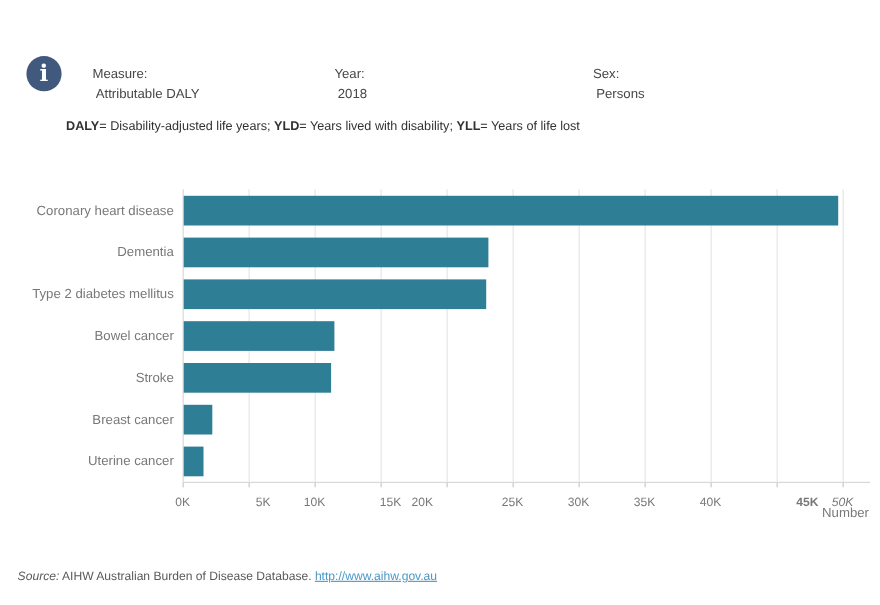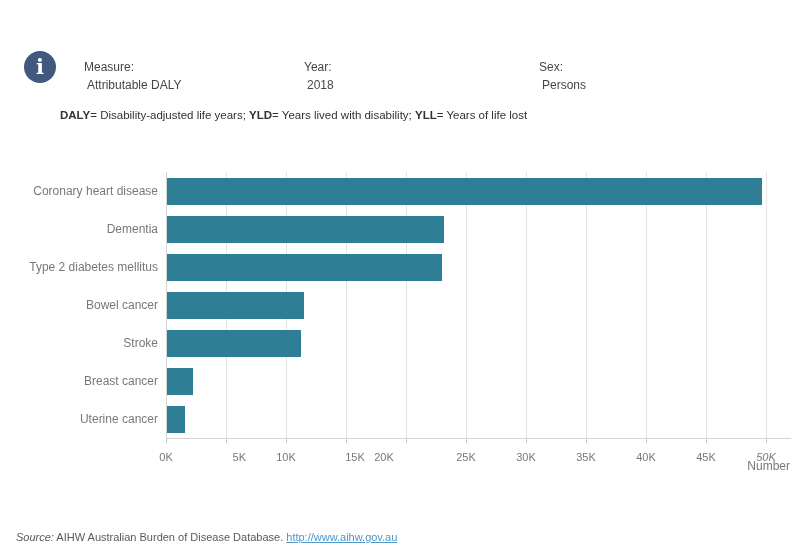--- a/index.html
+++ b/index.html
@@ -129,21 +129,20 @@
     text-align: right;
     font-size: 12px;
     color: #787878;
   }
   .source-line {
     position: absolute;
     left: 16px; top: 518px;
     font-size: 11px;
     color: #5a5a5a;
     white-space: nowrap;
-    margin-top: 13px;
   }
   .source-line .src-prefix { font-style: italic; }
   .source-line a {
     color: #4a97c8;
     text-decoration: underline;
     cursor: pointer;
   }
 </style>
 </head>
 <body>
@@ -214,21 +213,21 @@
       <div class="tick-label" style="left: 364px;">20K</div>
       <div class="tick-mark" style="left: 466px;"></div>
       <div class="tick-label" style="left: 446px;">25K</div>
       <div class="tick-mark" style="left: 526px;"></div>
       <div class="tick-label" style="left: 506px;">30K</div>
       <div class="tick-mark" style="left: 586px;"></div>
       <div class="tick-label" style="left: 566px;">35K</div>
       <div class="tick-mark" style="left: 646px;"></div>
       <div class="tick-label" style="left: 626px;">40K</div>
       <div class="tick-mark" style="left: 706px;"></div>
-      <div class="tick-label" style="left: 686px;">45K</div>
+      <div class="tick-label" style="left: 714px; font-weight: bold;">45K</div>
       <div class="tick-mark" style="left: 766px;"></div>
       <div class="tick-label" style="left: 746px; font-style: italic;">50K</div>
     </div>
 
   <div class="x-axis-title">Number</div>
 
   <div class="source-line">
     <span class="src-prefix">Source:</span><span> AIHW Australian Burden of Disease Database. </span><a href="#" style="color: rgb(74, 151, 200);">http://www.aihw.gov.au</a>
   </div>
 

